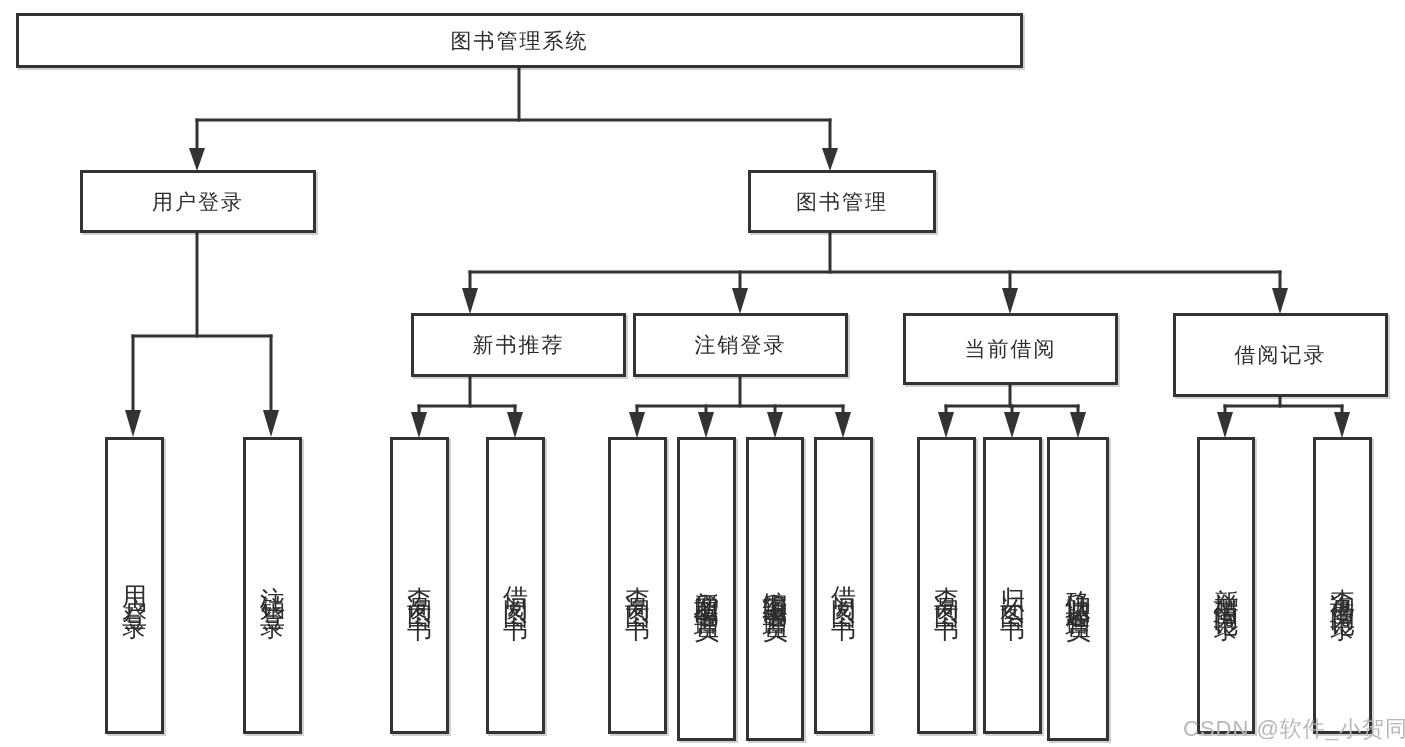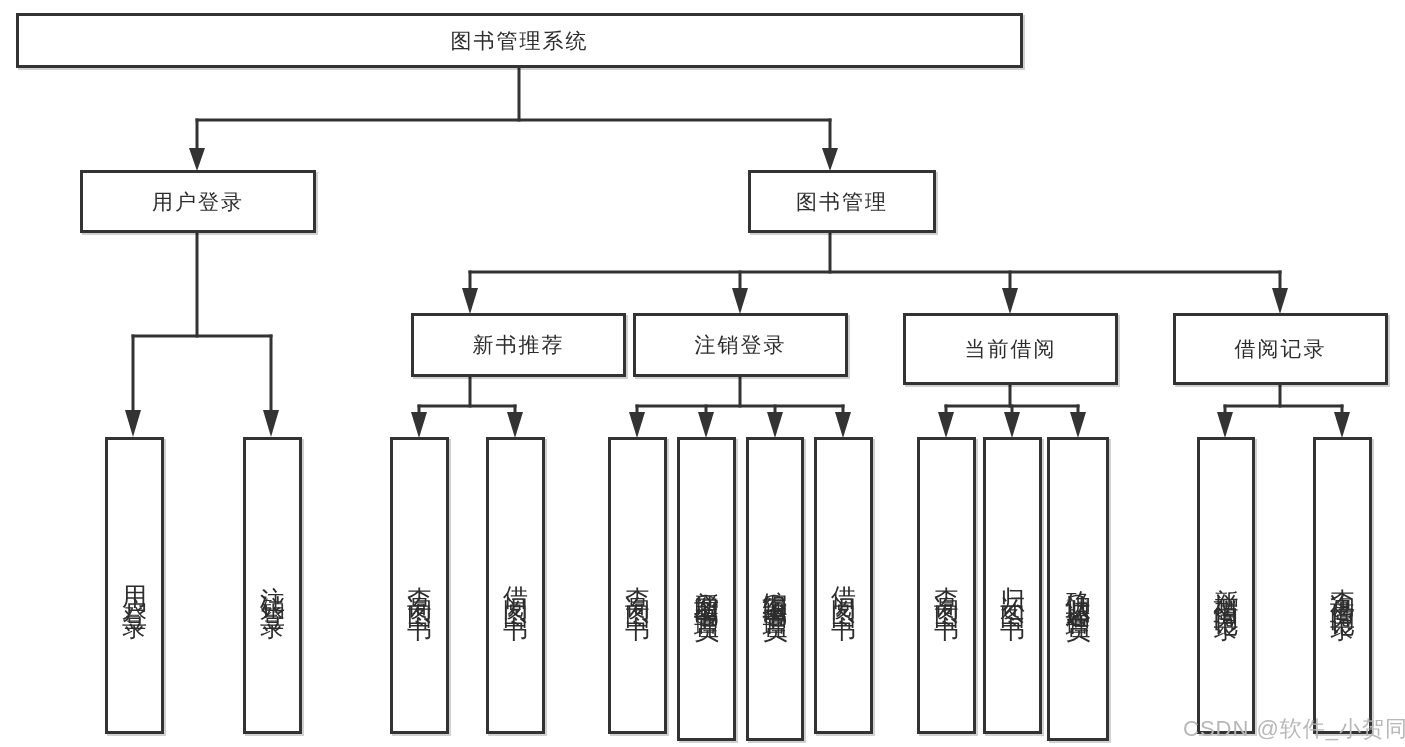--- a/index.html
+++ b/index.html
@@ -88,21 +88,21 @@
 
   <div class="node h" style="left:363px;top:313px;width:215px;height:64px;margin-left:48px;">
     <span class="label">新书推荐</span>
   </div>
   <div class="node h" style="left:633px;top:313px;width:215px;height:64px;">
     <span class="label">注销登录</span>
   </div>
   <div class="node h" style="left:903px;top:313px;width:215px;height:72px;">
     <span class="label">当前借阅</span>
   </div>
-  <div class="node h" style="left:1173px;top:313px;width:215px;height:72px;">
+  <div class="node h" style="left:1173px;top:313px;width:215px;height:84px;">
     <span class="label">借阅记录</span>
   </div>
 
   <div class="node v ls-s" style="left:105px;top:437px;width:59px;height:297px;">
     <span class="label">用户登录</span>
   </div>
   <div class="node v ls-s" style="left:243px;top:437px;width:59px;height:297px;">
     <span class="label">注销登录</span>
   </div>
 

